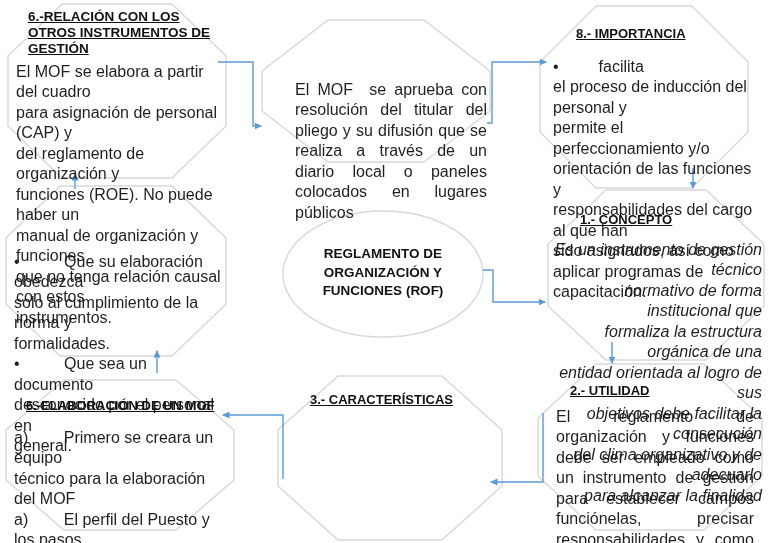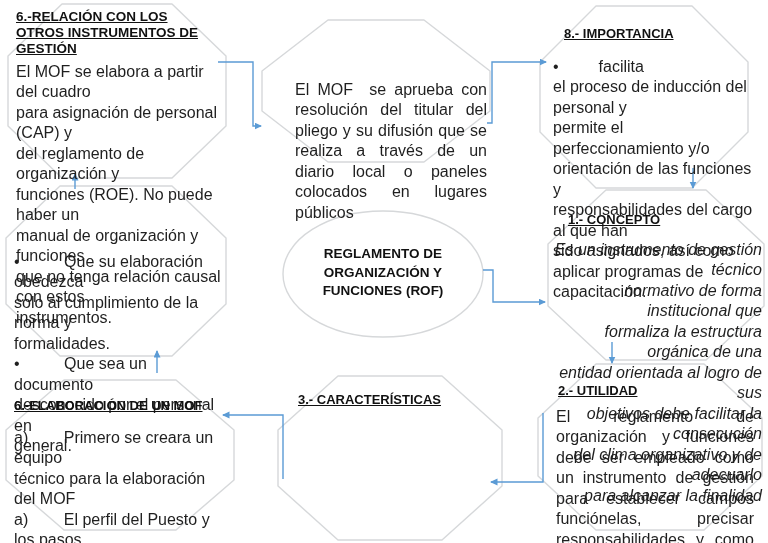--- a/index.html
+++ b/index.html
@@ -15,20 +15,21 @@
   .ellipse{fill:#ffffff;stroke:#d6d8da;stroke-width:1.4;}
   .connector{fill:none;stroke:#5b9bd5;stroke-width:1.4;}
   .txt{position:absolute;color:#1f1f1f;}
   .node-title{
     font-weight:bold;
     text-decoration:underline;
     font-size:13px;
     line-height:1.18;
     color:#111111;
     white-space:pre-line;
+    margin-left:12px;
   }
   .node-body{
     font-size:16px;
     line-height:1.28;
     white-space:pre-line;
   }
   .node-body.wrap{white-space:normal;}
   .justify{text-align:justify;}
   .center{text-align:right;font-style:italic;}
   .center-label{

